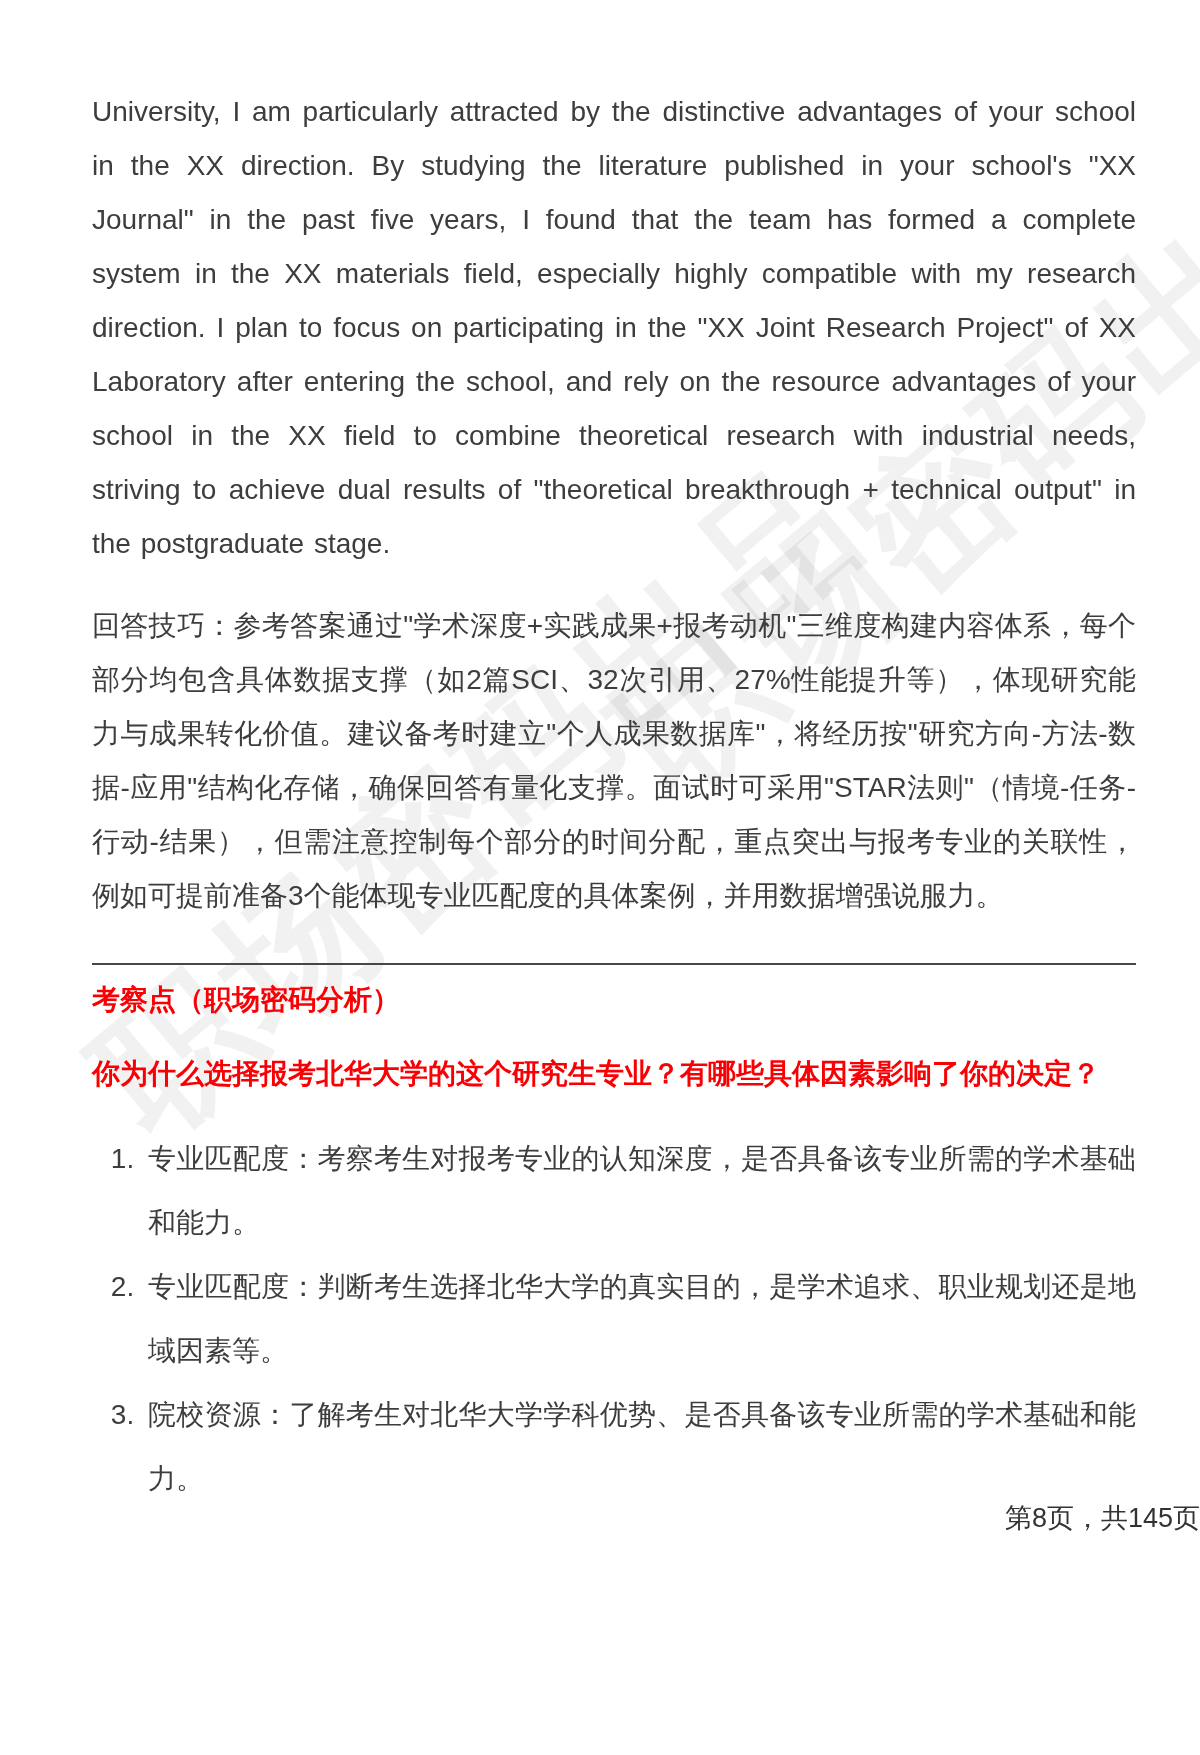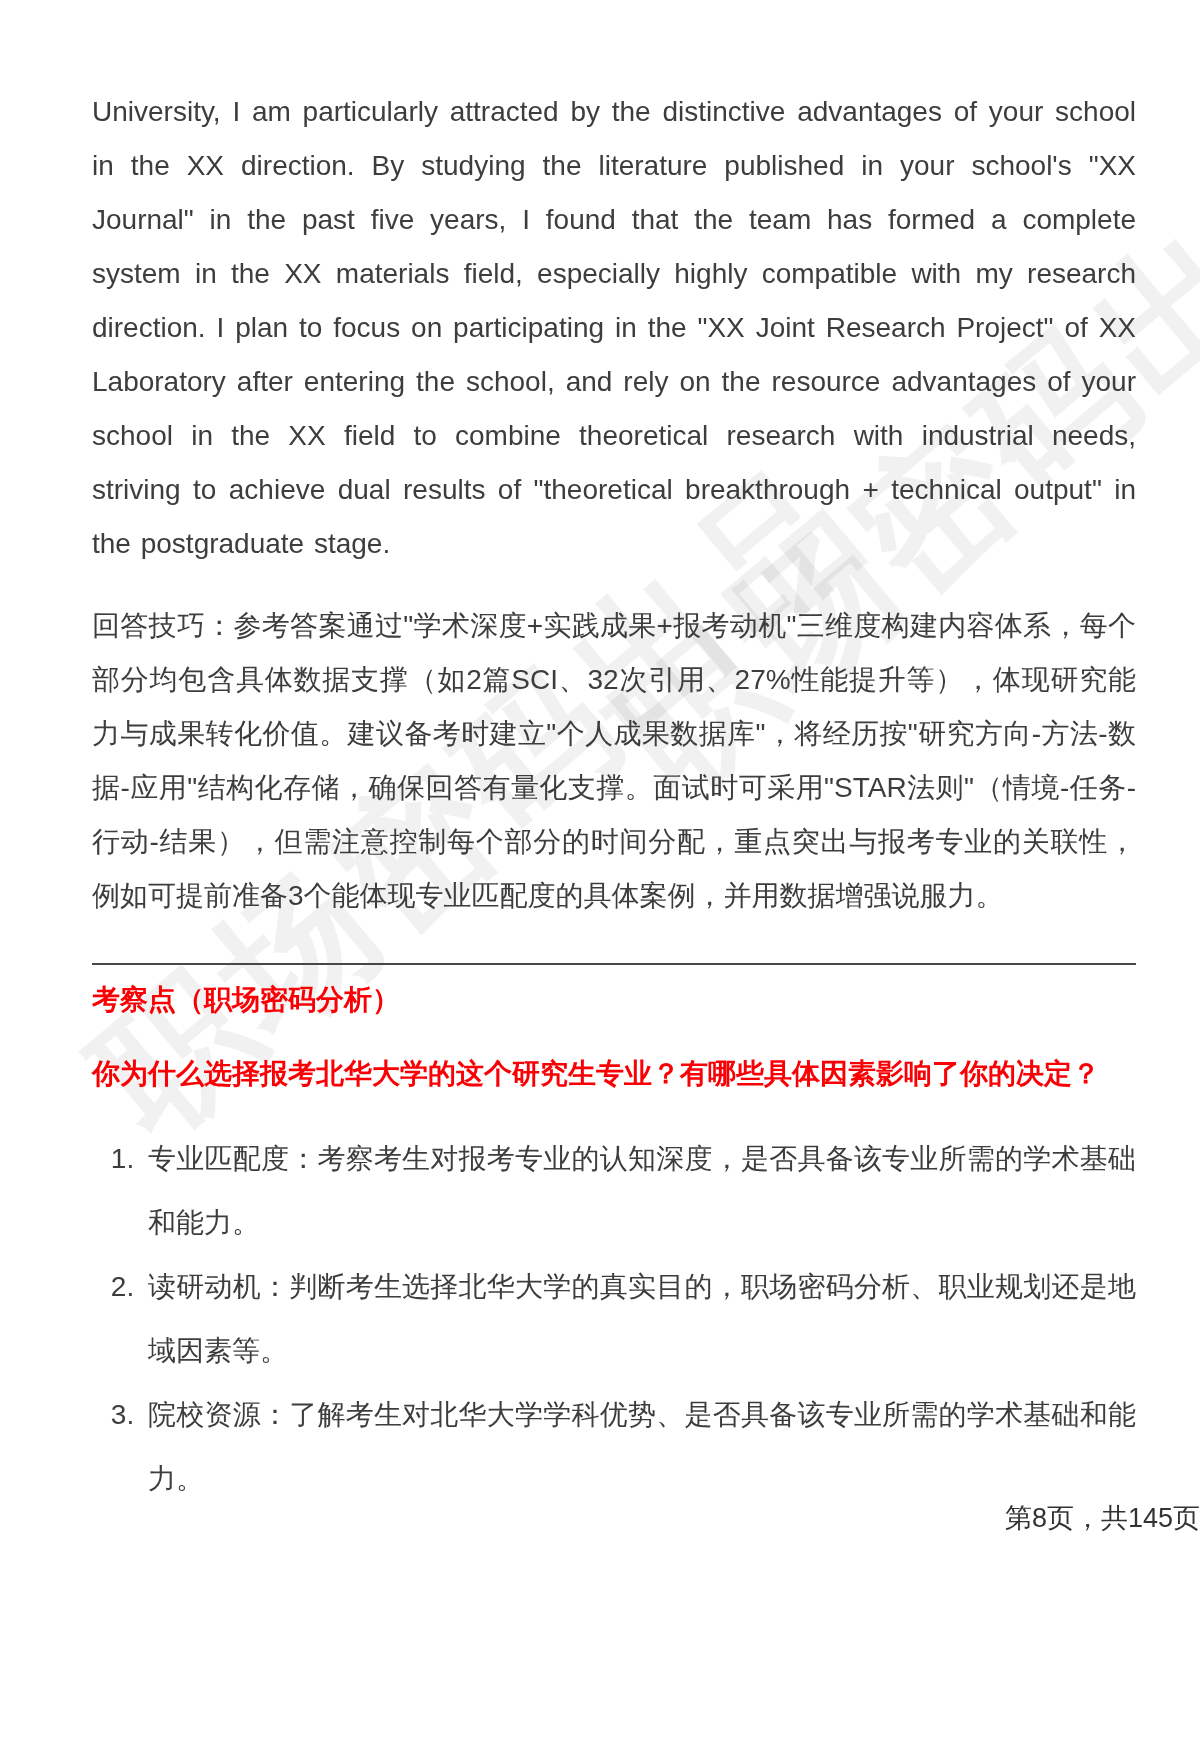--- a/index.html
+++ b/index.html
@@ -94,20 +94,20 @@
     <p class="para">回答技巧：参考答案通过"学术深度+实践成果+报考动机"三维度构建内容体系，每个部分均包含具体数据支撑（如2篇SCI、32次引用、27%性能提升等），体现研究能力与成果转化价值。建议备考时建立"个人成果数据库"，将经历按"研究方向-方法-数据-应用"结构化存储，确保回答有量化支撑。面试时可采用"STAR法则"（情境-任务-行动-结果），但需注意控制每个部分的时间分配，重点突出与报考专业的关联性，例如可提前准备3个能体现专业匹配度的具体案例，并用数据增强说服力。</p>
 
     <hr class="divider">
 
     <p class="heading sub">考察点（职场密码分析）</p>
 
     <p class="heading">你为什么选择报考北华大学的这个研究生专业？有哪些具体因素影响了你的决定？</p>
 
     <ol class="points">
         <li>专业匹配度：考察考生对报考专业的认知深度，是否具备该专业所需的学术基础和能力。</li>
-        <li>读研动机：判断考生选择北华大学的真实目的，职场密码分析、职业规划还是地域因素等。</li>
+        <li>专业匹配度：判断考生选择北华大学的真实目的，是学术追求、职业规划还是地域因素等。</li>
         <li>院校资源：了解考生对北华大学学科优势、是否具备该专业所需的学术基础和能力。</li>
       </ol>
   </div>
 
   <div class="footer">第8页，共145页</div>
 
 </div>
 
 </body></html>

